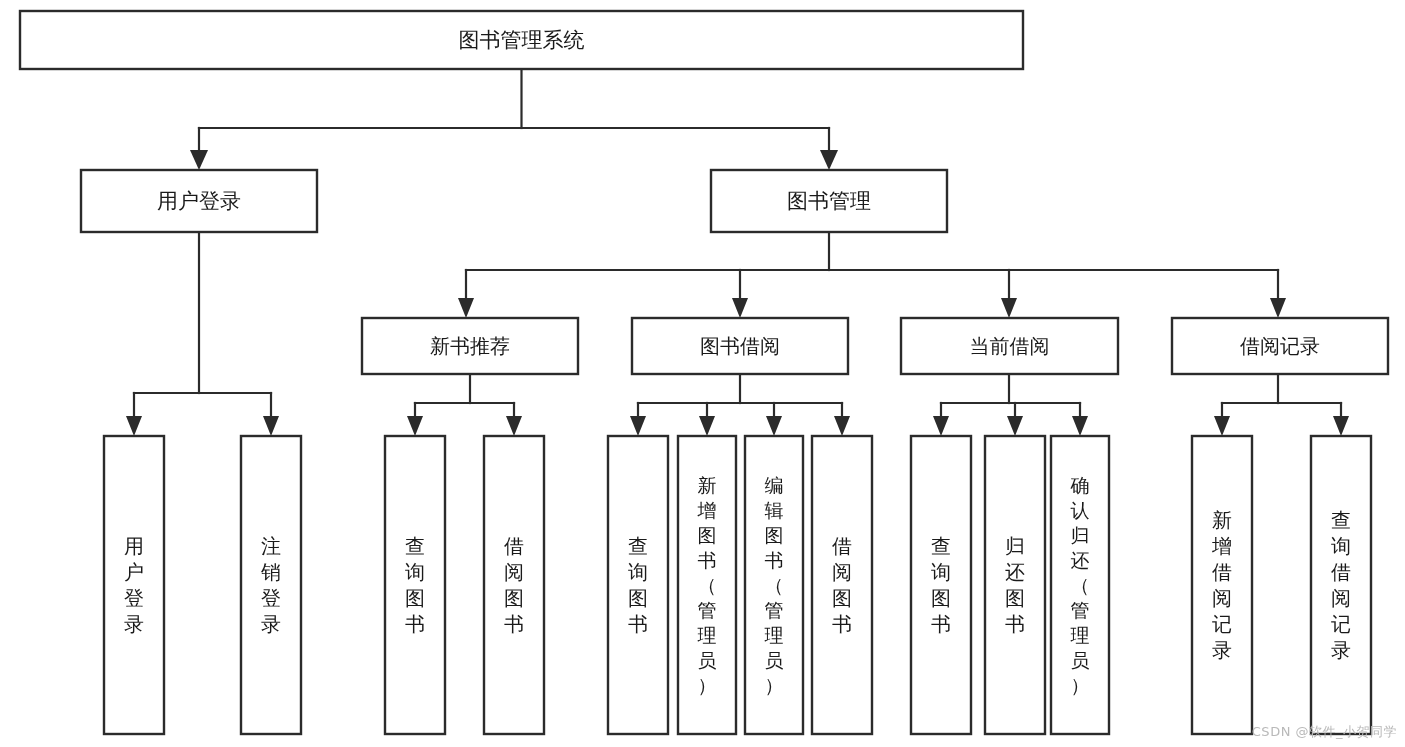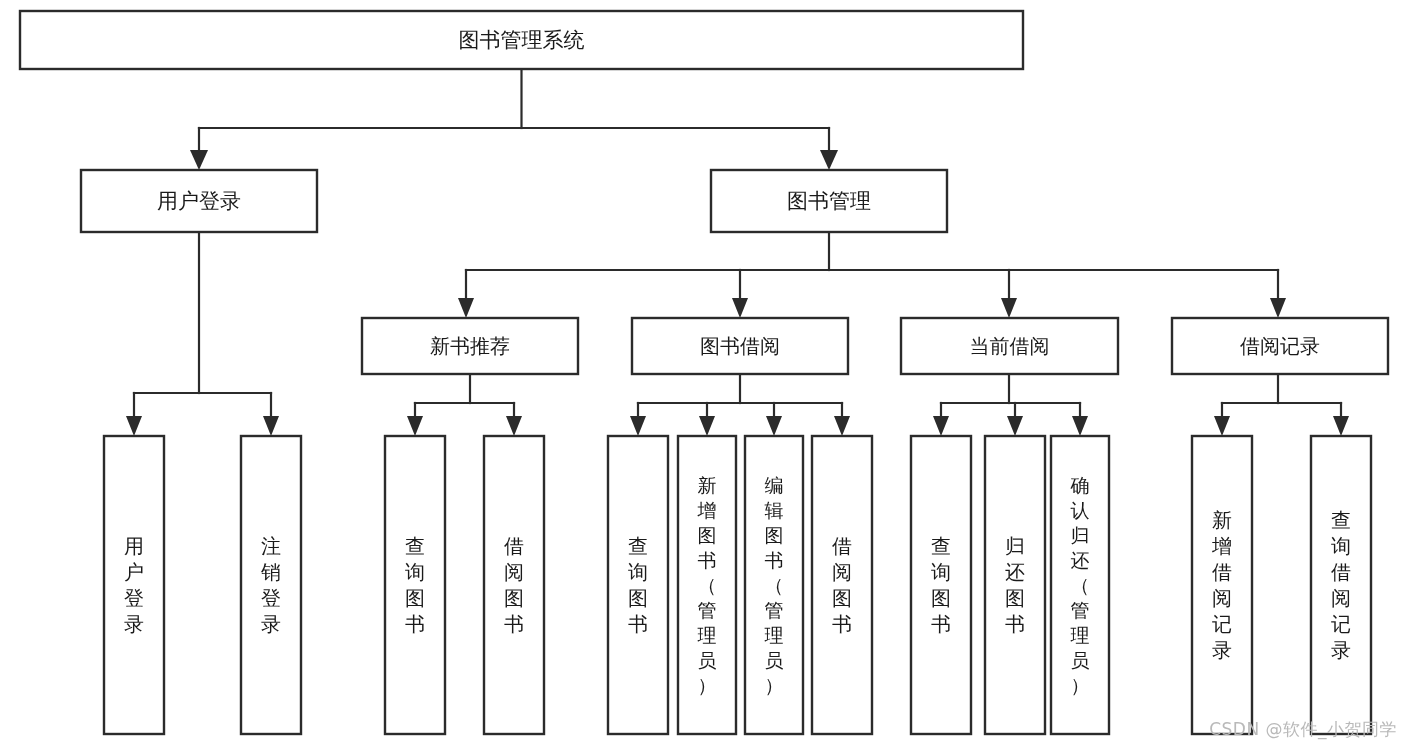--- a/index.html
+++ b/index.html
@@ -60,21 +60,21 @@
   }
   .arrow-head {
     fill: #2b2b2b;
     stroke: none;
   }
   .watermark {
     position: absolute;
     right: 8px;
     bottom: 6px;
     font-family: "DejaVu Sans", "Liberation Sans", sans-serif;
-    font-size: 17px;
+    font-size: 13px;
     color: #b9b9b9;
     white-space: nowrap;
     letter-spacing: 0.5px;
   }
 </style>
 </head>
 <body>
 
 <div id="diagram-root">
 

